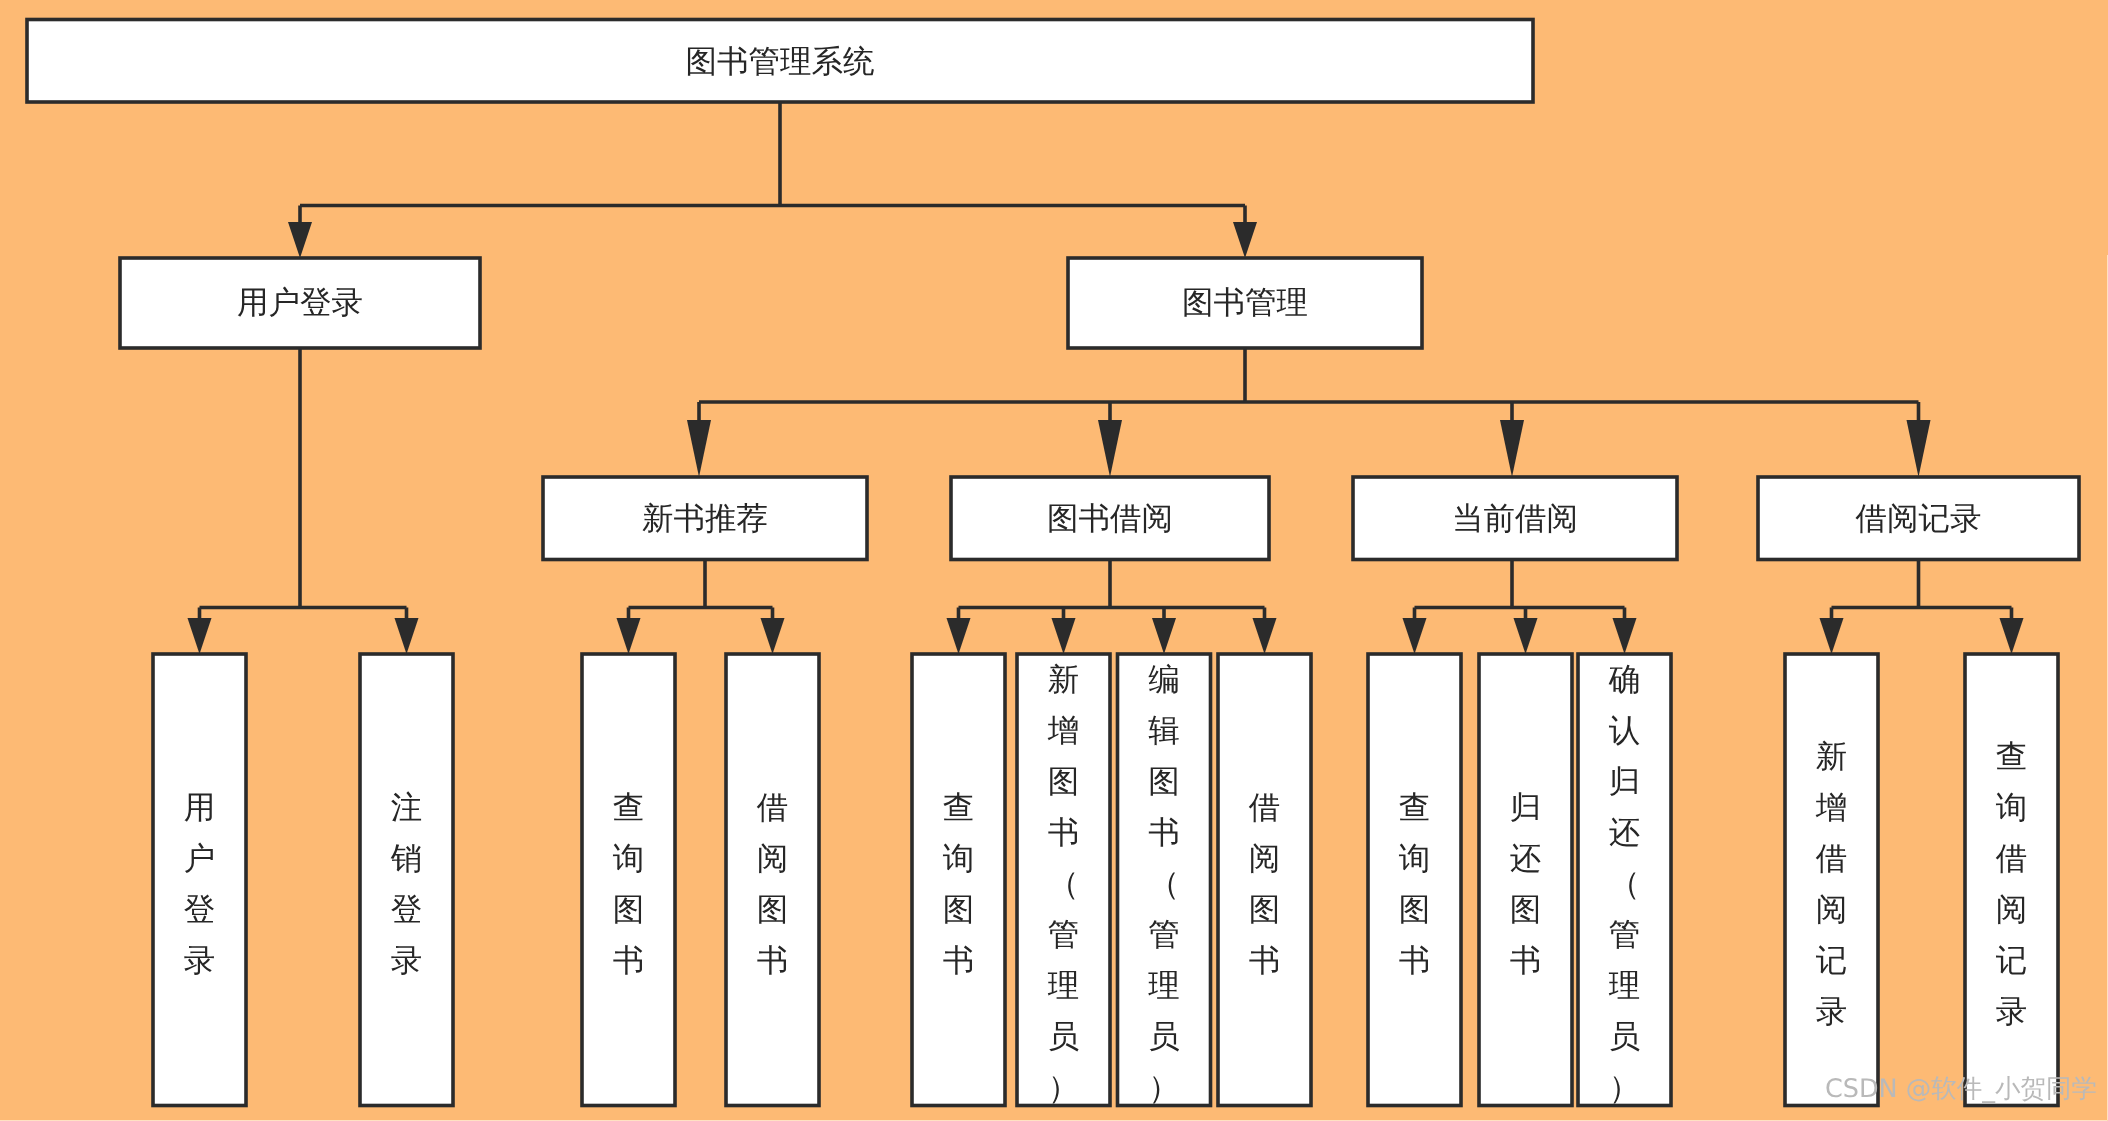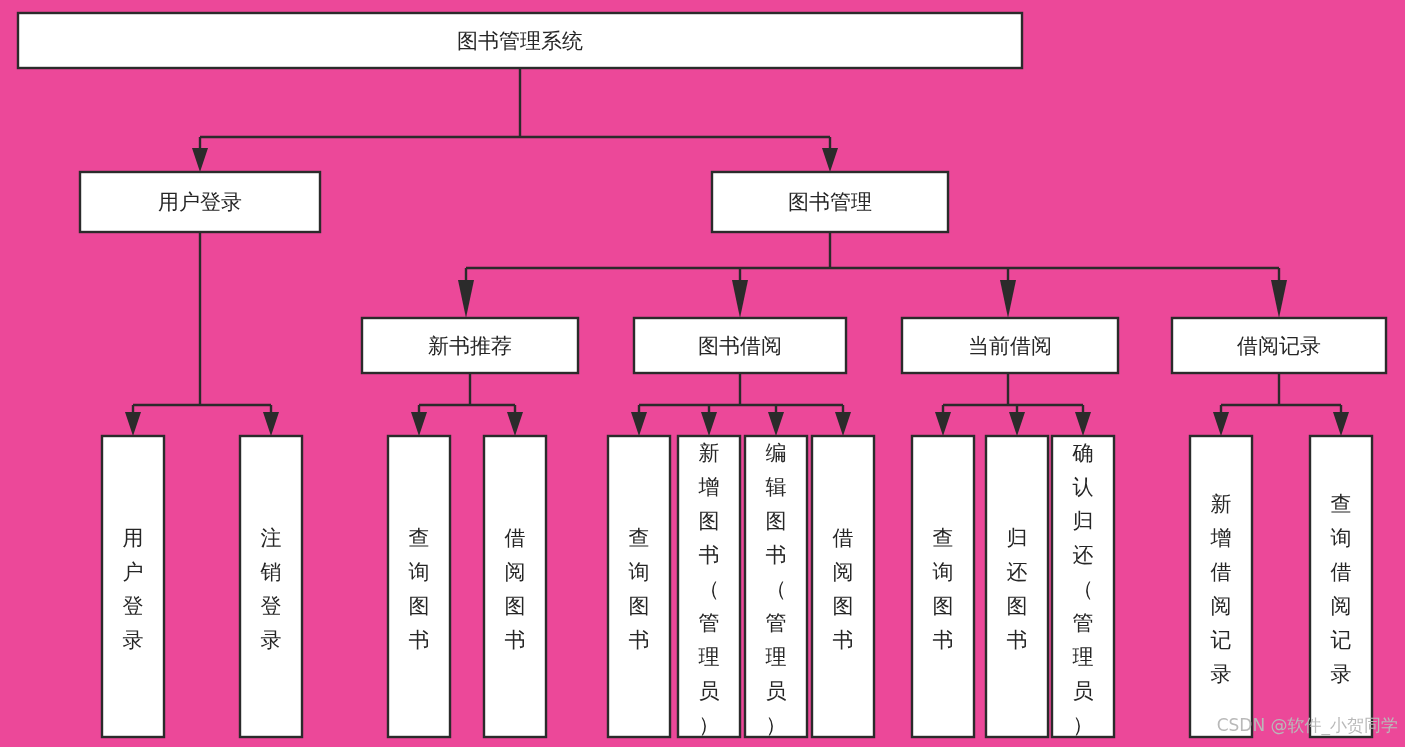--- a/index.html
+++ b/index.html
@@ -11,21 +11,21 @@
   body {
     width: 1405px;
     height: 747px;
     overflow: hidden;
     font-family: "DejaVu Sans", "Liberation Sans", sans-serif;
   }
   #diagram-root {
     position: relative;
     width: 1405px;
     height: 747px;
-    background: #ec4899;
+    background: #fdba74;
   }
   svg.diagram-canvas {
     position: absolute;
     top: 0;
     left: 0;
     width: 1405px;
     height: 747px;
   }
   .node-box {
     fill: #ffffff;

